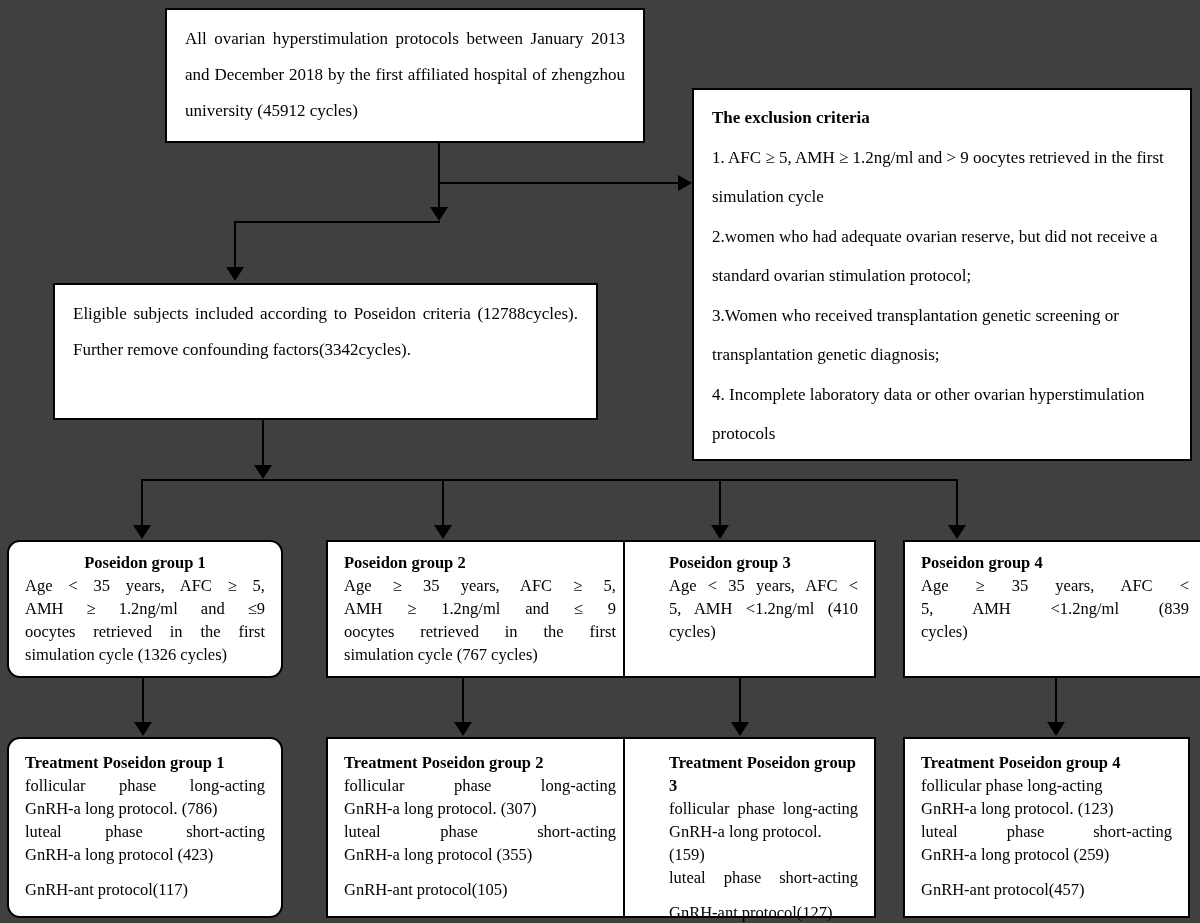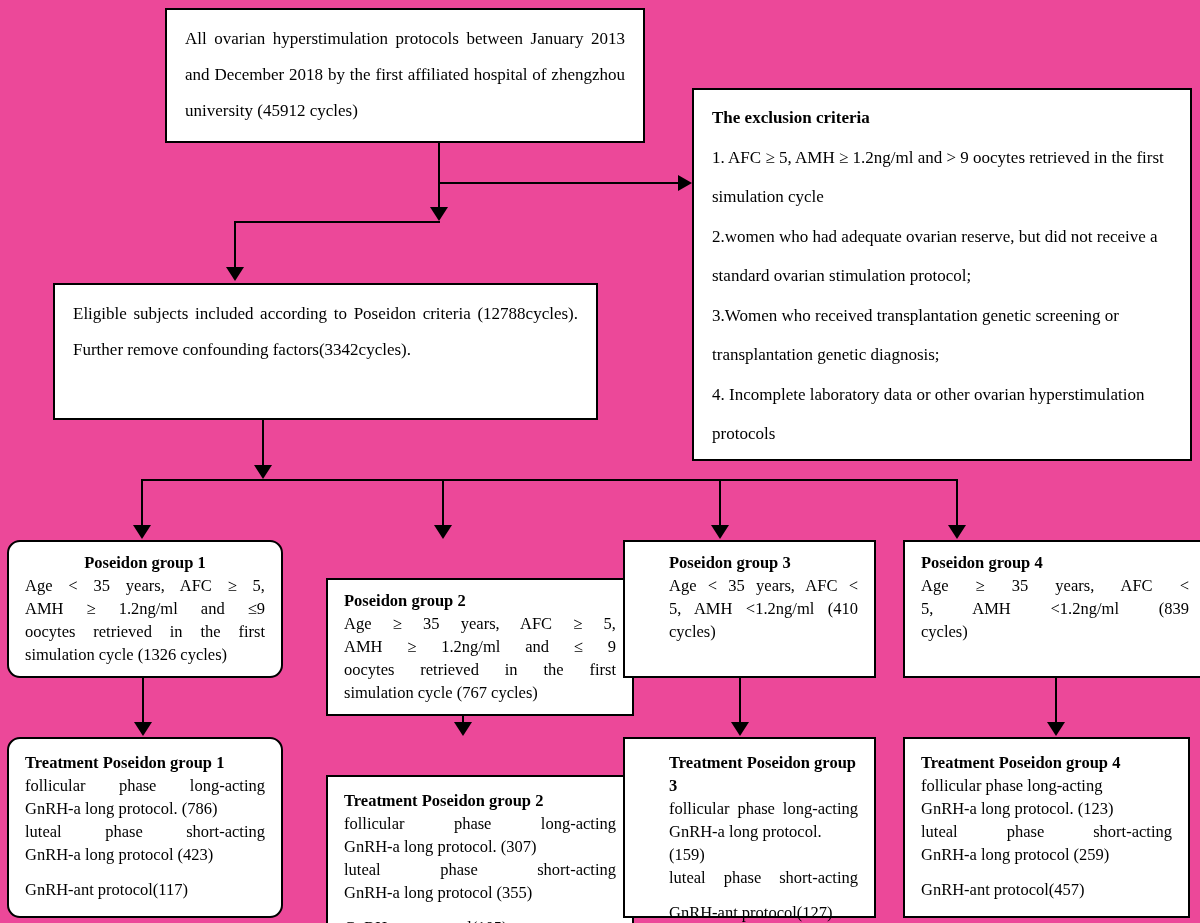--- a/index.html
+++ b/index.html
@@ -1,20 +1,20 @@
 <!DOCTYPE html>
 <html><head>
 <meta charset="utf-8">
 <style>
   html, body { margin: 0; padding: 0; background: #ffffff; }
   .canvas {
     position: relative;
     width: 1200px;
     height: 923px;
-    background: #ec4899;
+    background: #404040;
     color: #000000;
     font-family: "Liberation Serif", "DejaVu Serif", serif;
     overflow: hidden;
   }
   .connectors {
     position: absolute;
     left: 0; top: 0;
     width: 1200px; height: 923px;
     pointer-events: none;
   }
@@ -46,21 +46,21 @@
   .inclusion-box .body { text-align: justify; }
 
   .group-box, .treatment-box {
     font-size: 16.5px; line-height: 23px;
     padding: 9px 16px;
   }
   .group-box { top: 540px; height: 138px; }
   .treatment-box { top: 737px; height: 181px; padding-top: 12px; }
 
   .col1 { left: 7px;   width: 276px; border-radius: 13px; }
-  .col2 { left: 326px; width: 308px; margin-top: 38px; }
+  .col2 { left: 326px; width: 308px; }
   .col3 { left: 623px; width: 253px; padding-left: 44px; }
   .col4 { left: 903px; width: 304px; }
   .col4w { left: 903px; width: 287px; }
 
   .ln { text-align: left; }
   .j  { text-align: justify; text-align-last: justify; }
   .centered-title .title { text-align: center; }
   .ant-line { margin-top: 12px; }
 </style>
 </head>

